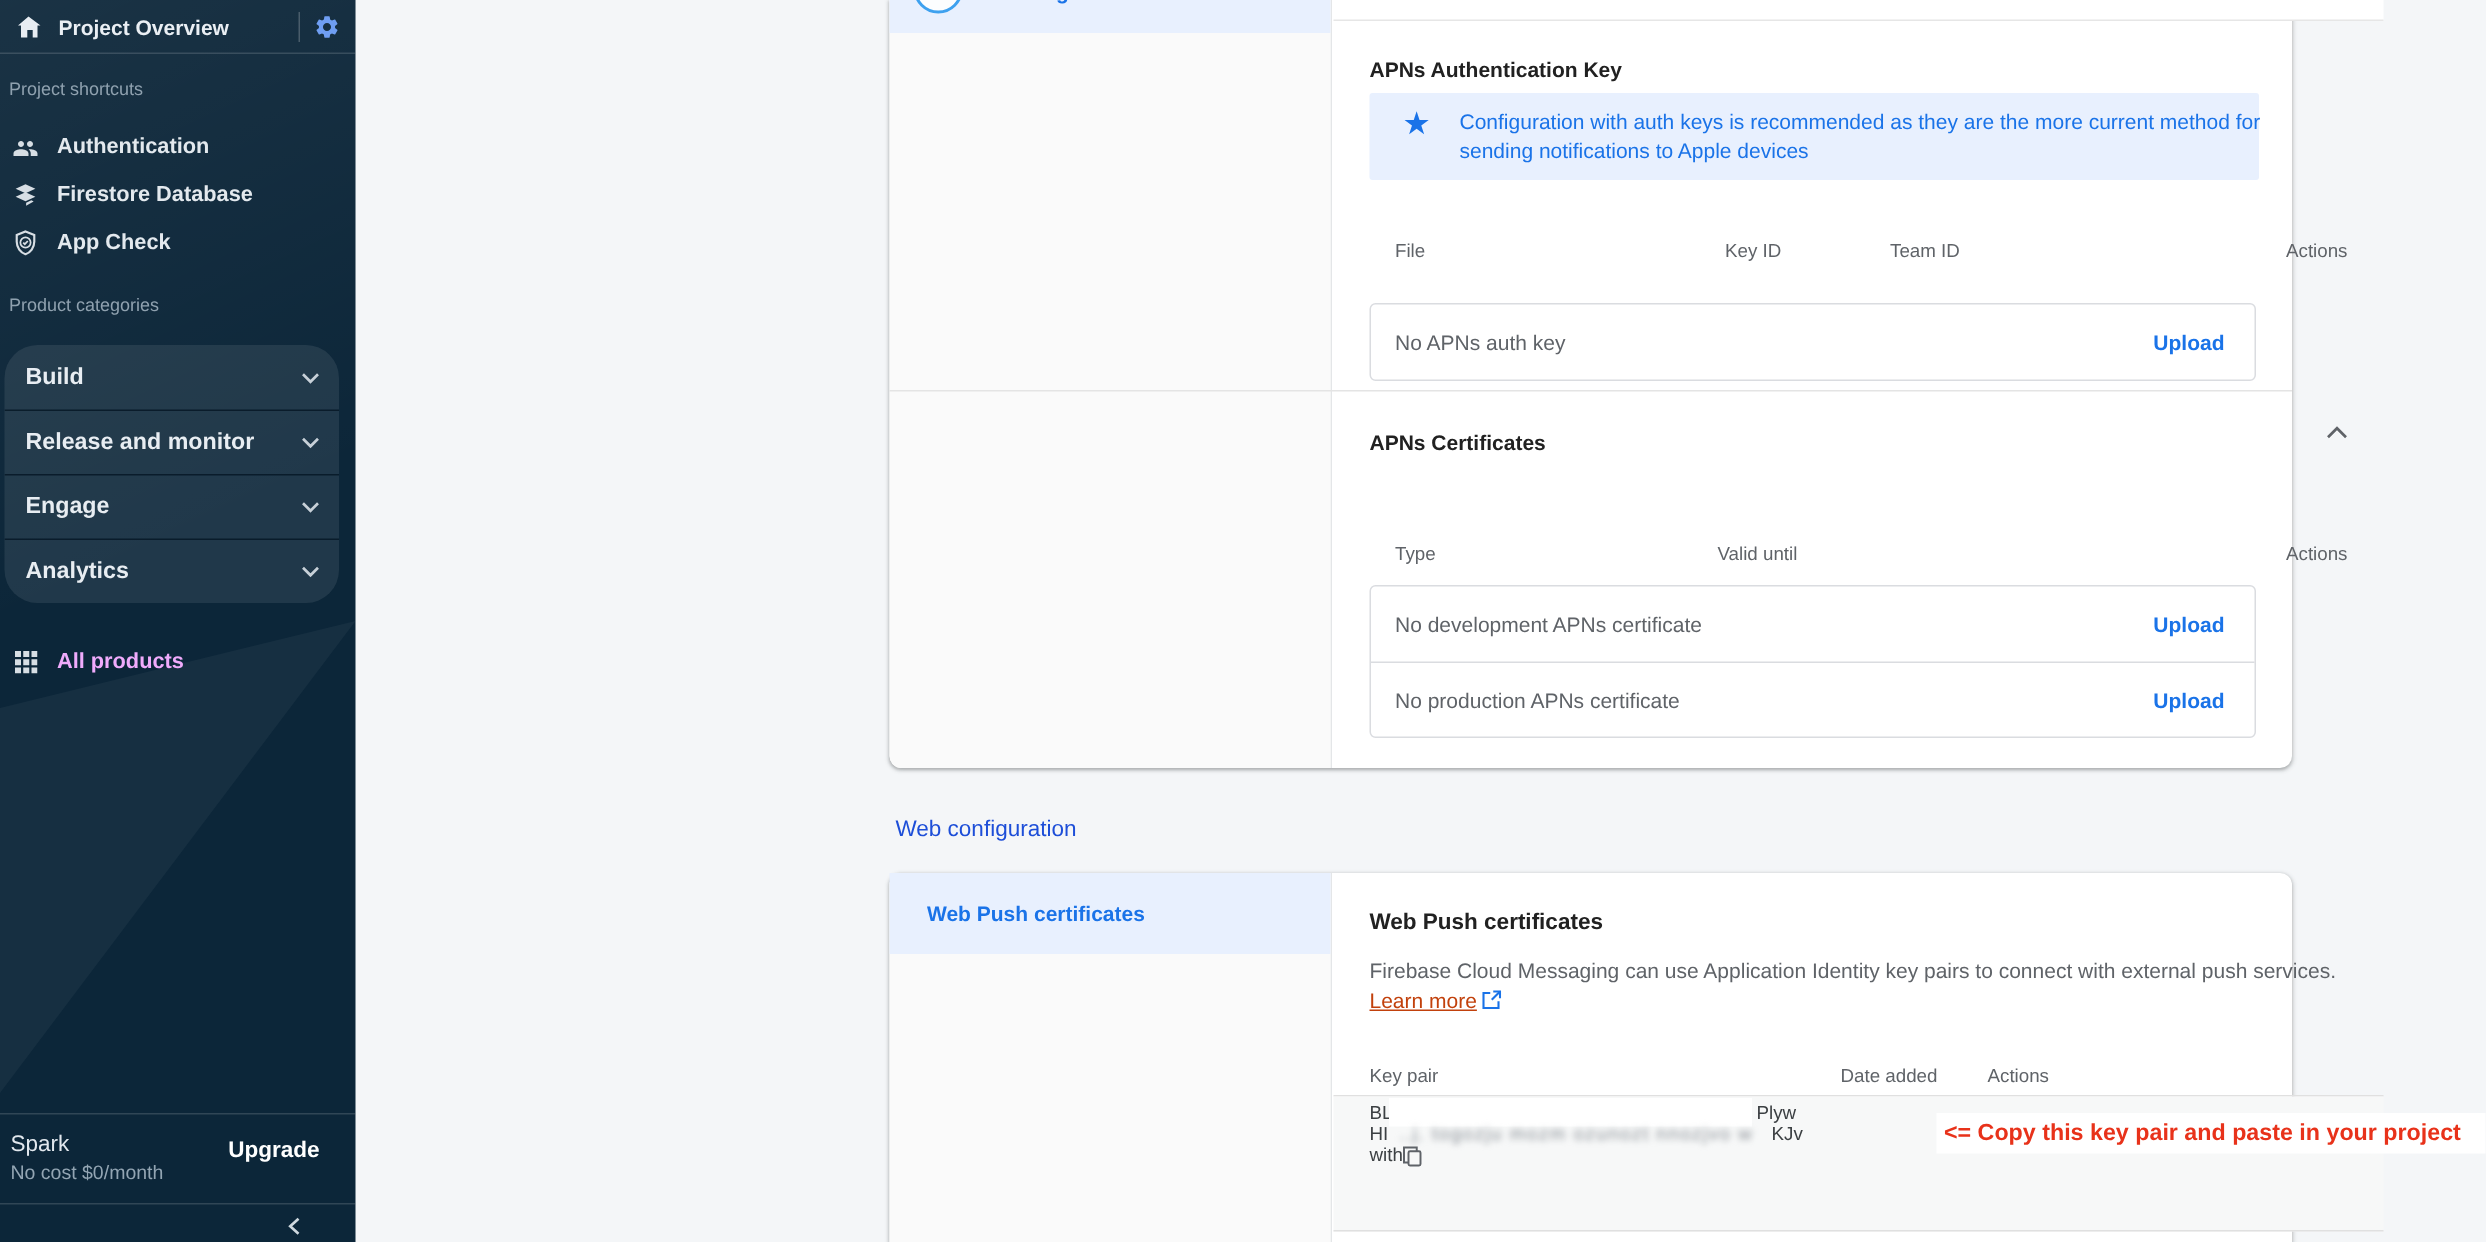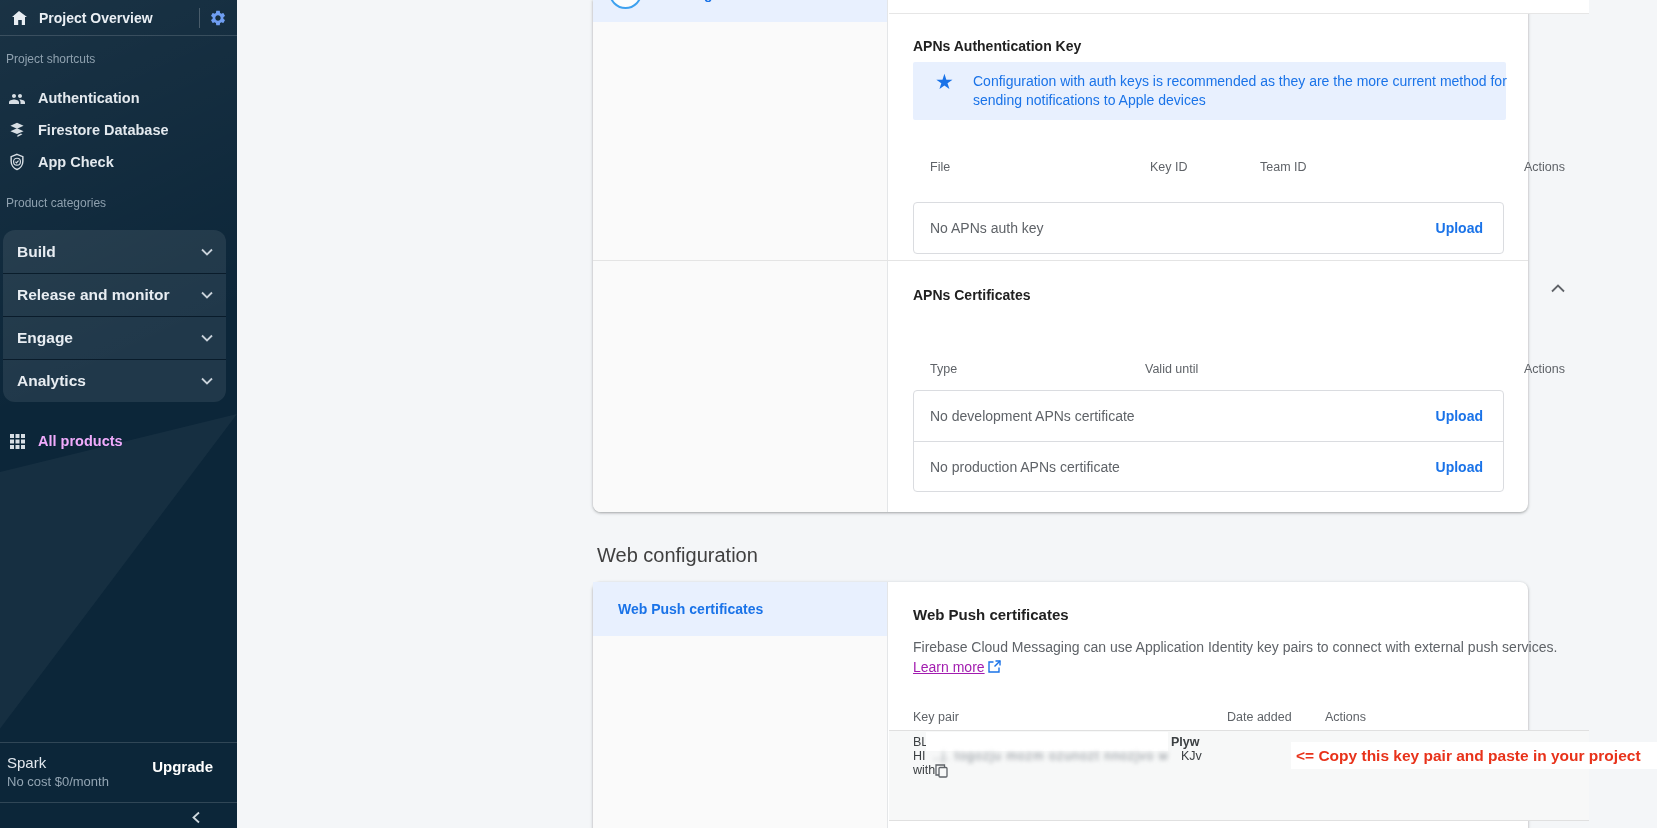--- a/index.html
+++ b/index.html
@@ -11,21 +11,21 @@
   .sidebar::before { content:""; position:absolute; inset:0; background:rgba(255,255,255,.045); clip-path:polygon(0 57%, 100% 50%, 0 88%); pointer-events:none; }
   .sidebar::after  { content:""; position:absolute; inset:0; background:linear-gradient(155deg, rgba(255,255,255,.06), rgba(255,255,255,0) 45%); pointer-events:none; }
   .sb-header { position:absolute; left:0; top:0; width:100%; height:36px; display:flex; align-items:center; padding:0 10px; border-bottom:1px solid rgba(255,255,255,.15); z-index:2; }
   .sb-title { margin-left:11px; font-size:14px; font-weight:600; color:#eaeff4; flex-grow:1; }
   .sb-sep { width:1px; height:20px; background:rgba(255,255,255,.22); margin-right:9px; }
   .sb-label { position:absolute; left:6px; font-size:12px; color:#8fa1af; z-index:2; }
   .sb-items { position:absolute; left:0; top:82px; width:100%; z-index:2; }
   .sb-item { height:32px; display:flex; align-items:center; padding-left:8px; cursor:pointer; }
   .sb-item svg { flex:0 0 18px; }
   .sb-item span.lbl { margin-left:12px; font-size:14.5px; font-weight:600; color:#e3e9ee; }
-  .sb-group { position:absolute; left:3px; top:230px; width:223px; border-radius:12px; overflow:hidden; background:rgba(255,255,255,.085); z-index:2; }
+  .sb-group { position:absolute; left:3px; top:230px; width:223px; border-radius:22px; overflow:hidden; background:rgba(255,255,255,.085); z-index:2; }
   .sb-cat { height:43px; display:flex; align-items:center; padding:0 13px 0 14px; cursor:pointer; }
   .sb-cat + .sb-cat { border-top:1px solid rgba(6,24,38,.85); }
   .sb-cat span.lbl { font-size:15.5px; font-weight:600; color:#e8edf2; flex-grow:1; }
   .sb-all { position:absolute; left:0; top:426px; width:100%; height:30px; display:flex; align-items:center; padding-left:10px; z-index:2; cursor:pointer; }
   .sb-all span.lbl { margin-left:13px; font-size:14.5px; font-weight:600; color:#f0abfc; }
   .sb-plan { position:absolute; left:0; top:742px; width:100%; height:60px; border-top:1px solid rgba(255,255,255,.15); z-index:2; }
   .plan-name { position:absolute; left:7px; top:11px; font-size:15px; color:#e2e8ee; }
   .plan-cost { position:absolute; left:7px; top:31px; font-size:13px; color:#93a5b3; }
   .plan-upgrade { position:absolute; right:24px; top:15px; font-size:15px; font-weight:bold; color:#ffffff; cursor:pointer; }
   .sb-collapse { position:absolute; left:0; top:802px; width:100%; height:26px; border-top:1px solid rgba(255,255,255,.15); z-index:2; }
@@ -53,24 +53,24 @@
   .banner .txt { position:absolute; left:60px; top:10px; width:548px; font-size:14px; font-weight:500; line-height:19px; color:#1a73e8; }
   .th { position:absolute; font-size:12.5px; color:#5f6368; }
   .rowbox { position:absolute; left:24px; width:591px; border:1px solid #dadce0; border-radius:4px; background:#fff; }
   .rowline { position:relative; height:50px; }
   .rowline + .rowline { border-top:1px solid #dadce0; }
   .rowline .empty { position:absolute; left:16px; top:50%; transform:translateY(-50%); font-size:14px; color:#5f6368; }
   .upload { position:absolute; right:20px; top:50%; transform:translateY(-50%); font-size:14px; font-weight:bold; color:#1a73e8; cursor:pointer; }
   .hdivider { position:absolute; left:0; width:100%; border-bottom:1px solid #e4e4e4; }
   .chev-up { position:absolute; right:24px; top:284px; cursor:pointer; }
 
-  .web-label { position:absolute; left:597px; top:544px; font-size:20px; font-weight:500; color:#404040; }
+  .web-label { position:absolute; left:597px; top:544px; font-size:15px; font-weight:500; color:#1d4ed8; }
 
   .desc { position:absolute; left:24px; top:56px; width:655px; font-size:14px; line-height:19.5px; color:#5f6368; }
-  .learn { color:#a21caf; text-decoration:underline; cursor:pointer; }
+  .learn { color:#c2410c; text-decoration:underline; cursor:pointer; }
   .ext { display:inline-block; vertical-align:-1px; margin-left:3px; }
   .kp-head { position:absolute; top:128px; left:0; width:100%; }
   .kp-head .th { top:0; font-weight:500; }
   .kp-divider { position:absolute; left:0; top:148px; width:100%; border-bottom:1px solid #e0e0e0; }
   .kp-row { position:absolute; left:0; top:149px; width:100%; height:90px; background:#f7f8f8; border-bottom:1px solid #e0e0e0; }
   .kp-frag { position:absolute; font-size:12.5px; color:#3c4043; height:14px; line-height:14px; }
   .kp-blur { filter:blur(2px); color:#8a9097; letter-spacing:1px; overflow:hidden; white-space:nowrap; width:236px; }
   .kp-whitebox { position:absolute; left:37px; top:1px; width:242px; height:19px; background:#ffffff; }
   .copy-btn { position:absolute; left:46px; top:33px; cursor:pointer; }
 
@@ -267,21 +267,21 @@
     <div class="kp-head">
       <span class="th" style="left:24px;">Key pair</span>
       <span class="th" style="left:338px;">Date added</span>
       <span class="th" style="left:436px;">Actions</span>
     </div>
     <div class="kp-divider"></div>
 
     <div class="kp-row">
       <span class="kp-frag" style="left:24px; top:4px;">BL</span>
       <div class="kp-whitebox"></div>
-      <span class="kp-frag" style="left:282px; top:4px;font-weight:bold;">Plyw</span>
+      <span class="kp-frag" style="left:282px; top:4px;">Plyw</span>
 
       <span class="kp-frag" style="left:24px; top:18px;">HI</span>
       <span class="kp-frag kp-blur" style="left:44px; top:18px;">..j. togozju mozm ozunozt nnozjvo wnoz</span>
       <span class="kp-frag" style="left:292px; top:18px;">KJv</span>
 
       <span class="kp-frag" style="left:24px; top:32px;">with</span>
       <span class="copy-btn">
         <svg width="13" height="14" viewBox="0 0 13 14" fill="none">
             <rect x="4" y="3.5" width="8" height="9.5" rx="1" stroke="#5f6368" stroke-width="1.3"></rect>
             <path d="M9.5 3.5V1H1v10h3" stroke="#5f6368" stroke-width="1.3"></path>

